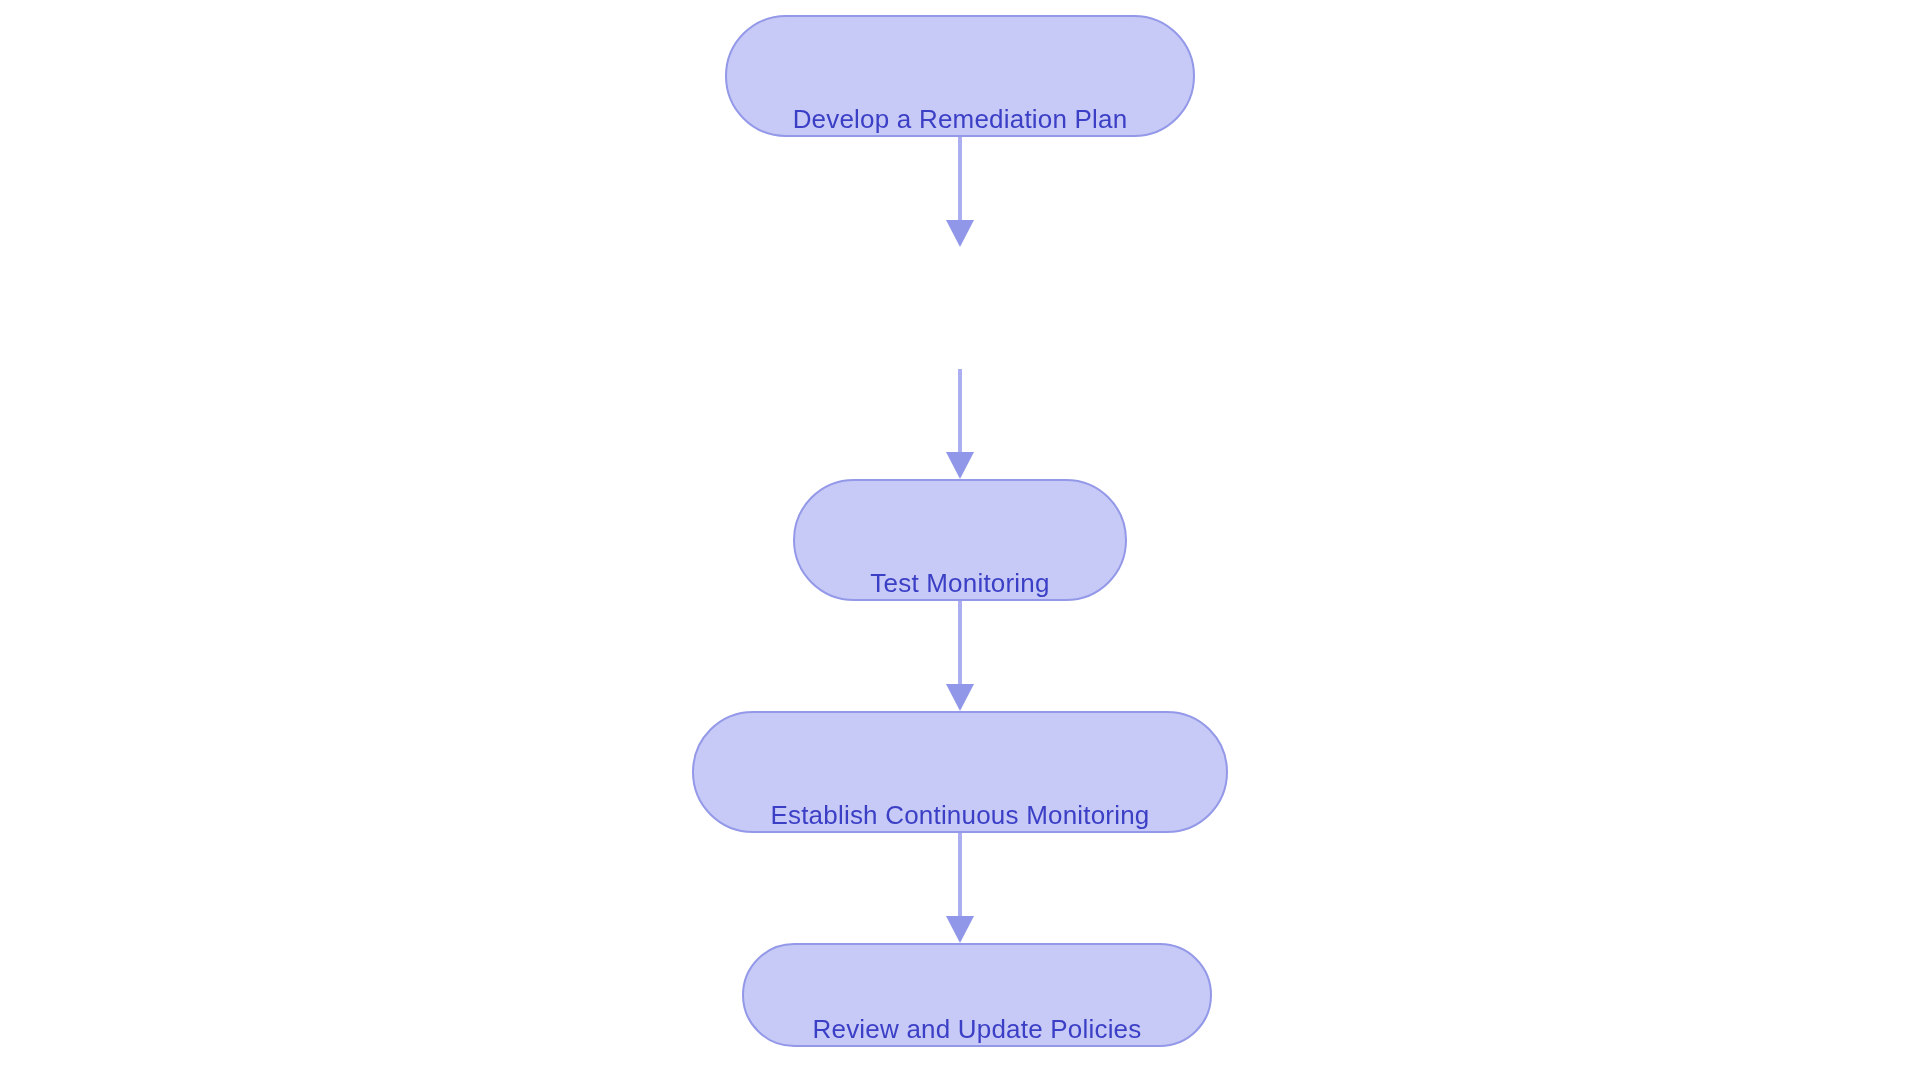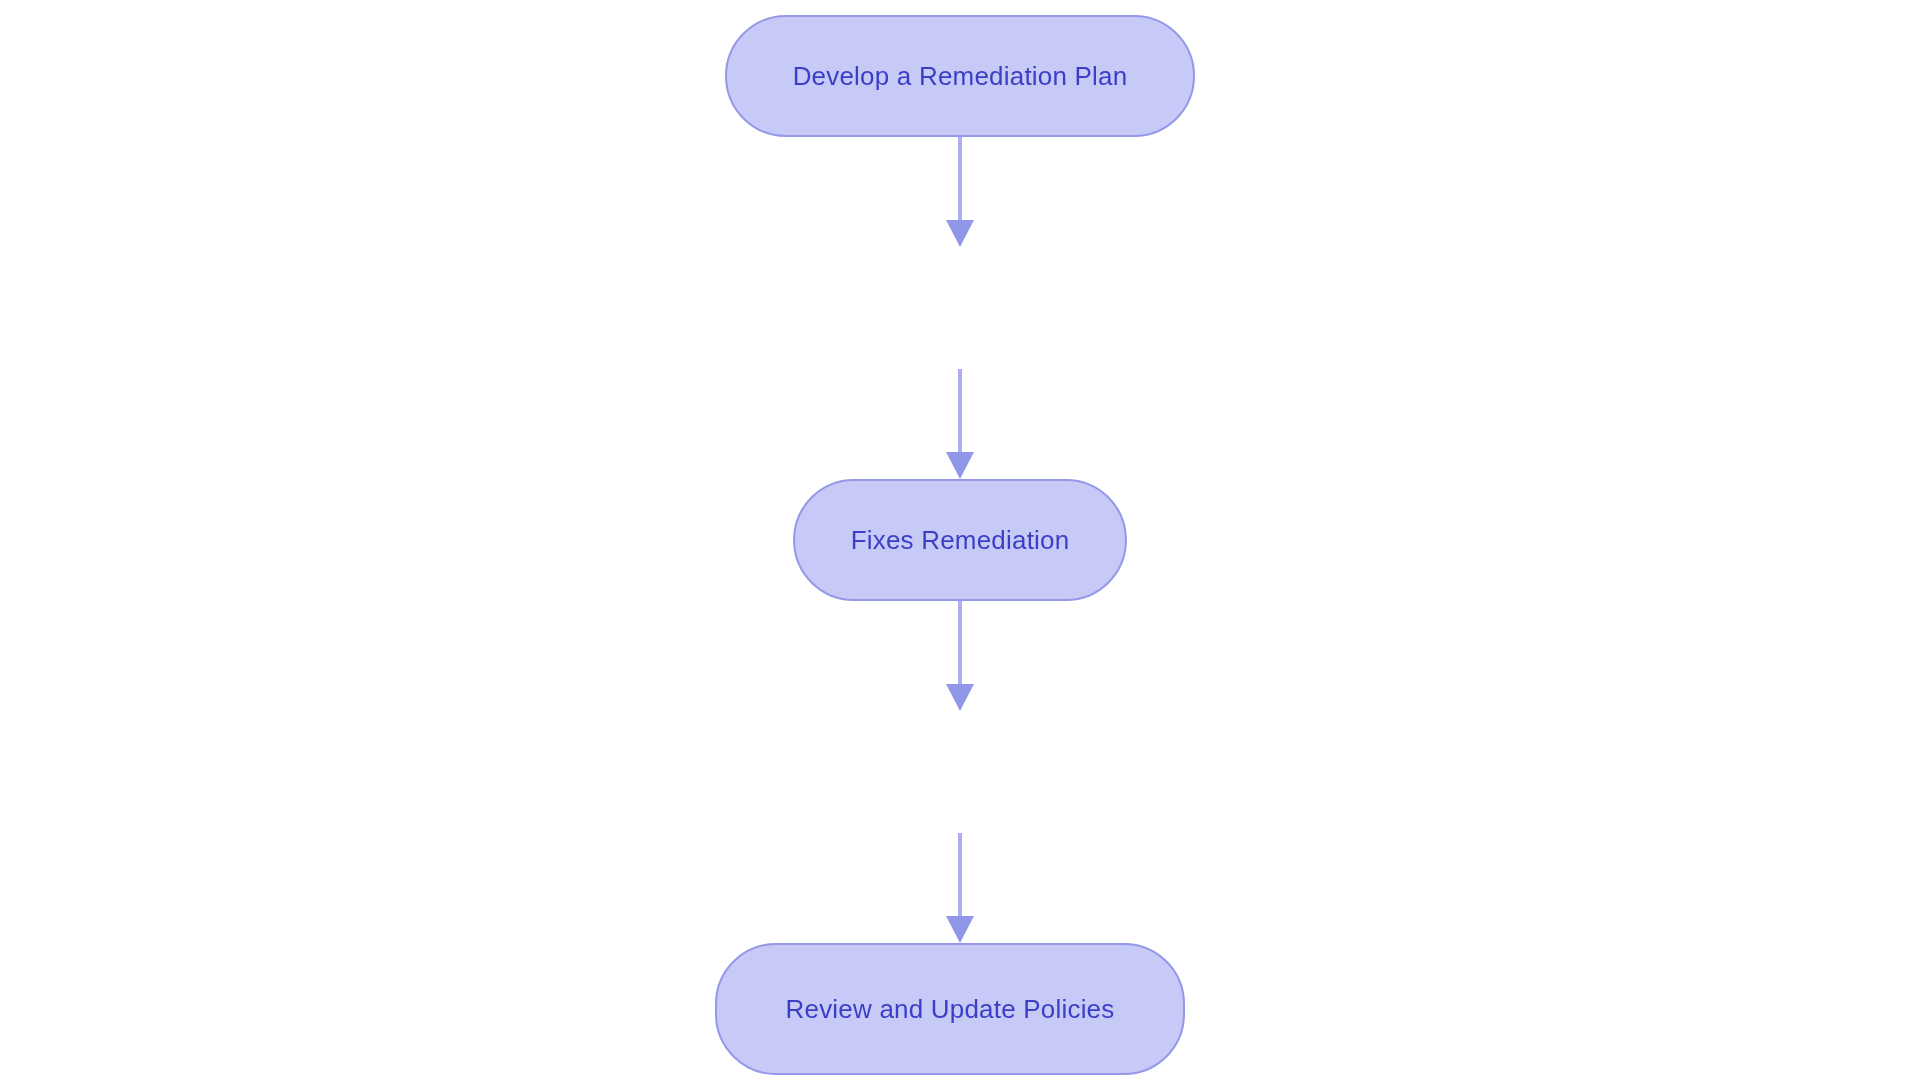--- a/index.html
+++ b/index.html
@@ -19,33 +19,33 @@
     height: 1083px;
     background: var(--background);
     overflow: hidden;
   }
   .node {
     position: absolute;
     background: var(--node-fill);
     border: 2px solid var(--node-border);
     border-radius: 61px;
     display: flex;
-    align-items: center;
+    align-items: flex-end;
     justify-content: center;
     color: var(--node-text);
     font-size: 26px;
     letter-spacing: 0.2px;
     text-align: center;
     white-space: nowrap;
   }
   .n1 { left: 725px; top: 15px;  width: 470px; height: 122px; }
   .n2 { left: 843px; top: 247px; width: 234px; height: 122px; }
   .n3 { left: 793px; top: 479px; width: 334px; height: 122px; }
   .n4 { left: 692px; top: 711px; width: 536px; height: 122px; }
-  .n5 { left: 715px; top: 943px; width: 470px; height: 132px; }
+  .n5 { left: 742px; top: 943px; width: 470px; height: 104px; }
 
   .edge-line {
     position: absolute;
     left: 958px;
     width: 4px;
     height: 83px;
     background: var(--arrow-line);
   }
   .edge-head {
     position: absolute;
@@ -75,28 +75,31 @@
     <div class="edge-head"></div>
   </div>
 
 
   <div class="edge e2">
     <div class="edge-line"></div>
     <div class="edge-head"></div>
   </div>
 
   <div class="node n3">
-    <span>Fixes Remediation</span>
+    <span>Test Monitoring</span>
   </div>
 
   <div class="edge e3">
     <div class="edge-line"></div>
     <div class="edge-head"></div>
   </div>
 
+  <div class="node n4">
+    <span>Establish Continuous Monitoring</span>
+  </div>
 
   <div class="edge e4">
     <div class="edge-line"></div>
     <div class="edge-head"></div>
   </div>
 
   <div class="node n5">
     <span>Review and Update Policies</span>
   </div>
 

